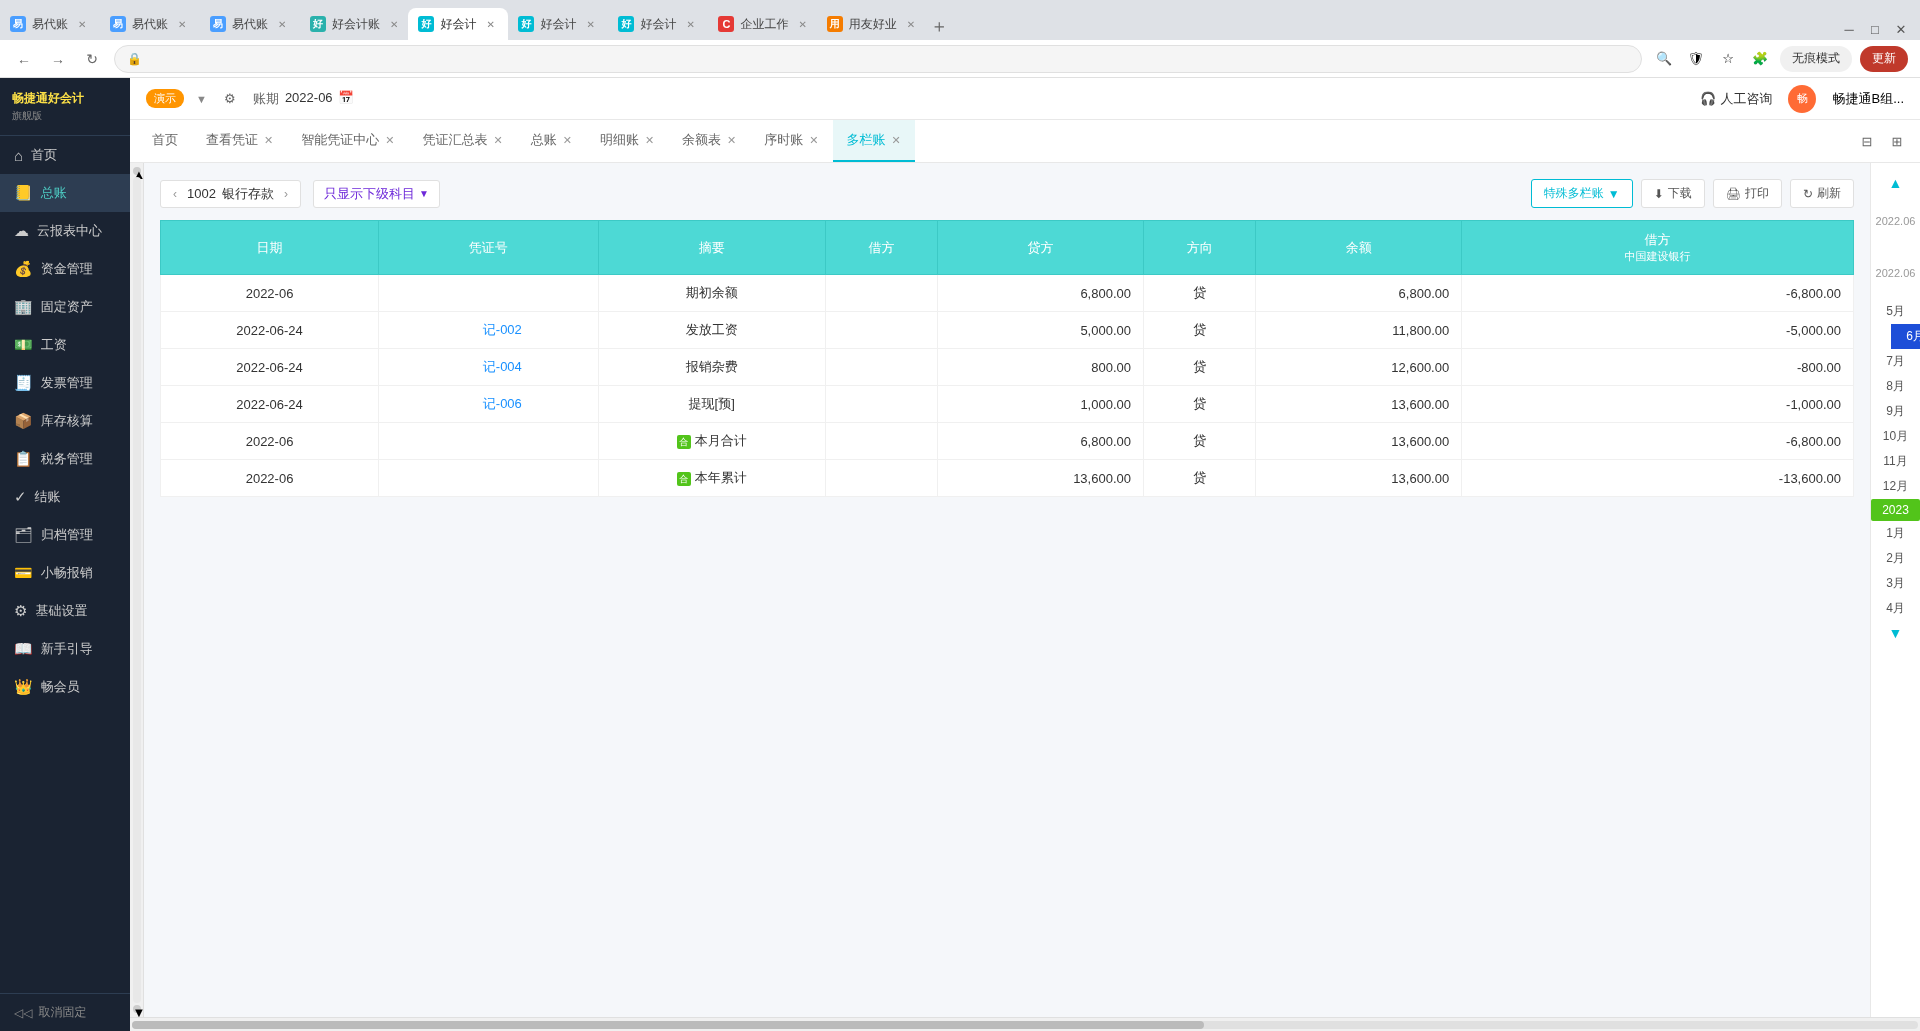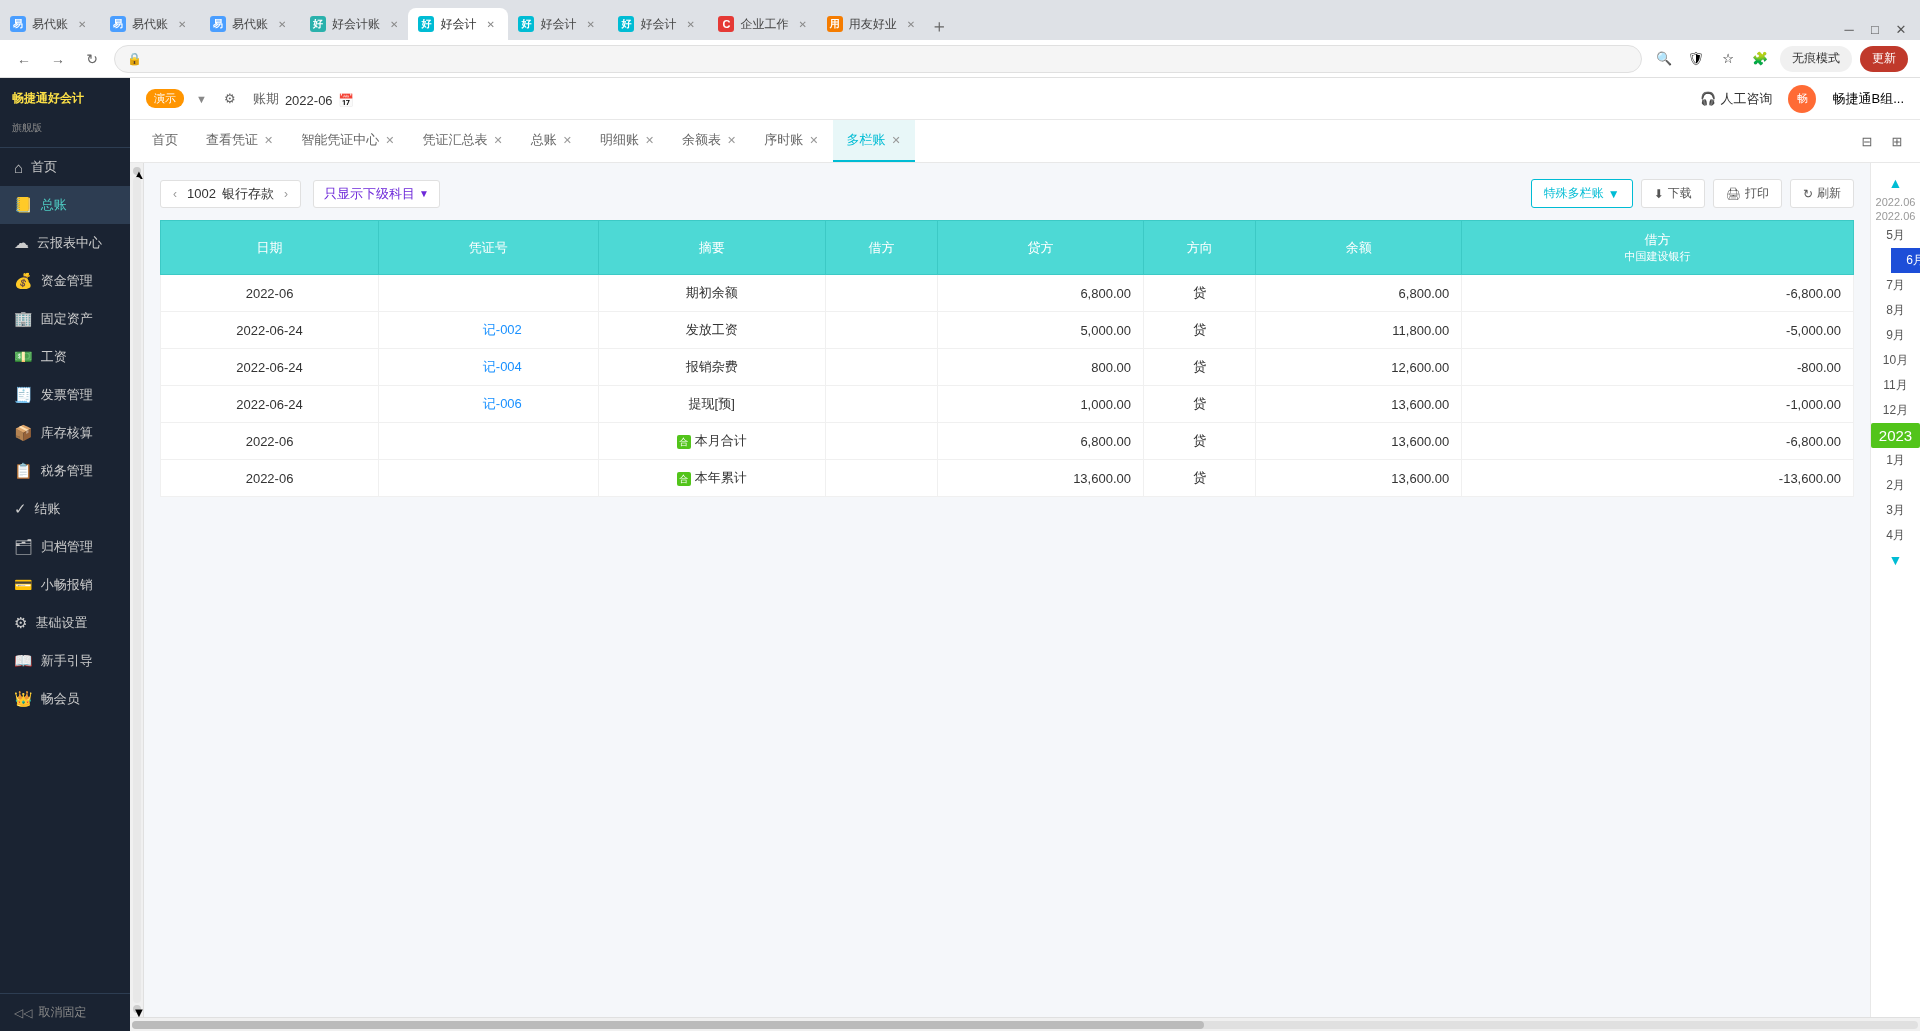--- a/index.html
+++ b/index.html
@@ -40,21 +40,21 @@
     .sidebar-bottom { margin-top: auto; padding: 10px 14px; border-top: 1px solid #2d3d52; display: flex; align-items: center; gap: 6px; cursor: pointer; color: #888; font-size: 12px; }
 
     
     .main-content { flex: 1; display: flex; flex-direction: column; overflow: hidden; background: #f5f7fa; }
 
     
     .top-bar { background: #fff; height: 42px; display: flex; align-items: center; padding: 0 16px; border-bottom: 1px solid #e8e8e8; gap: 16px; }
     .top-bar-left { display: flex; align-items: center; gap: 12px; }
     .demo-badge { background: #ff9500; color: white; font-size: 11px; padding: 2px 8px; border-radius: 9px; cursor: pointer; }
     .top-bar-icon { width: 22px; height: 22px; display: flex; align-items: center; justify-content: center; cursor: pointer; color: #666; }
-    .period-info { display: flex; align-items: flex-end; gap: 6px; font-size: 13px; color: #333; }
+    .period-info { display: flex; align-items: flex-start; gap: 6px; font-size: 13px; color: #333; }
     .period-label { color: #666; }
     .top-bar-right { margin-left: auto; display: flex; align-items: center; gap: 16px; }
     .service-btn { display: flex; align-items: center; gap: 4px; font-size: 13px; color: #333; cursor: pointer; }
     .user-avatar { width: 28px; height: 28px; border-radius: 50%; background: #ff6b35; display: flex; align-items: center; justify-content: center; color: white; font-size: 11px; }
 
     
     .tab-nav { background: #fff; display: flex; align-items: center; border-bottom: 1px solid #e8e8e8; padding: 0 8px; overflow: hidden; }
     .nav-tab { height: 42px; display: flex; align-items: center; padding: 0 14px; font-size: 13px; color: #666; cursor: pointer; border-bottom: 2px solid transparent; white-space: nowrap; gap: 6px; }
     .nav-tab.active { color: #00bcd4; border-bottom: 2px solid #00bcd4; background: #e8f7f8; }
     .nav-tab-close { font-size: 11px; color: #999; cursor: pointer; }
@@ -82,23 +82,23 @@
     .ledger-table tbody td { padding: 9px 8px; color: #333; text-align: center; border: 1px solid #f0f0f0; }
     .ledger-table tbody td.num { text-align: right; padding-right: 12px; }
     .ledger-table tbody td.link { color: #1890ff; cursor: pointer; padding-left: 36px; }
     .ledger-table tbody td.summary-green { color: #333; }
     .summary-icon { display: inline-block; width: 14px; height: 14px; background: #52c41a; color: white; font-size: 9px; border-radius: 2px; text-align: center; line-height: 14px; margin-right: 4px; }
 
     
     .timeline-panel { width: 50px; background: #fff; border-left: 1px solid #e8e8e8; display: flex; flex-direction: column; align-items: center; padding: 8px 0; overflow-y: auto; }
     .timeline-month { font-size: 12px; color: #555; padding: 4px 0; cursor: pointer; width: 100%; text-align: center; }
     .timeline-month.active { background: #1d4ed8; color: white; border-radius: 0; margin-left: 40px; }
-    .timeline-month.year-label { background: #52c41a; color: white; border-radius: 2px; font-size: 15px; }
+    .timeline-month.year-label { background: #52c41a; color: white; border-radius: 2px; font-size: 12px; }
     .tl-arrow { font-size: 14px; cursor: pointer; color: #00bcd4; margin: 4px 0; }
-    .tl-date { font-size: 11px; color: #999; margin: 1px 0; }
+    .tl-date { font-size: 11px; color: #999; margin: 20px 0; }
 
     
     ::-webkit-scrollbar { width: 6px; height: 6px; }
     ::-webkit-scrollbar-track { background: #f0f0f0; }
     ::-webkit-scrollbar-thumb { background: #ccc; border-radius: 3px; }
 
     .chevron-icon { font-size: 10px; }
     .calendar-icon { font-size: 13px; }
   </style>
 </head>
@@ -177,21 +177,21 @@
     <button class="browser-action-btn stealth-btn">无痕模式</button>
     <button class="browser-action-btn update-btn">更新</button>
   </div>
 </div>
 
 <div class="app">
 
   <div class="sidebar">
     <div class="sidebar-logo">
       <div style="font-size:12px;font-weight:bold;color:#fde047;">畅捷通好会计</div>
-      <div style="font-size:10px;color:#888;margin-top:14px;">旗舰版</div>
+      <div style="font-size:10px;color:#888;margin-top:2px;">旗舰版</div>
     </div>
 
     <div class="sidebar-item">
       <span class="si-icon">⌂</span>
       <span>首页</span>
     </div>
     <div class="sidebar-item active">
       <span class="si-icon">📒</span>
       <span>总账</span>
     </div>

